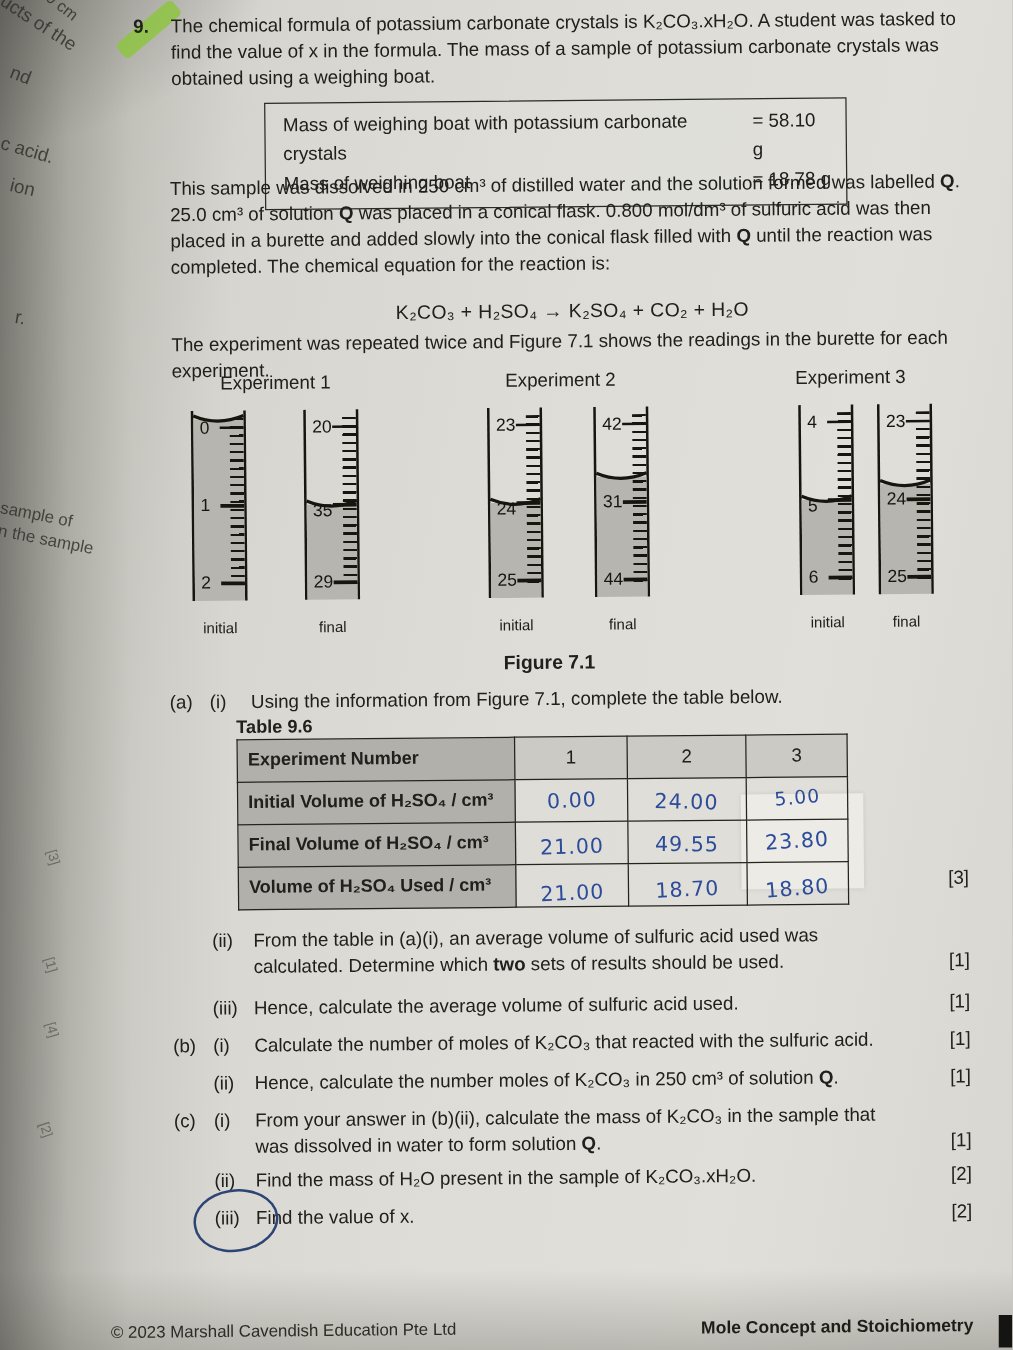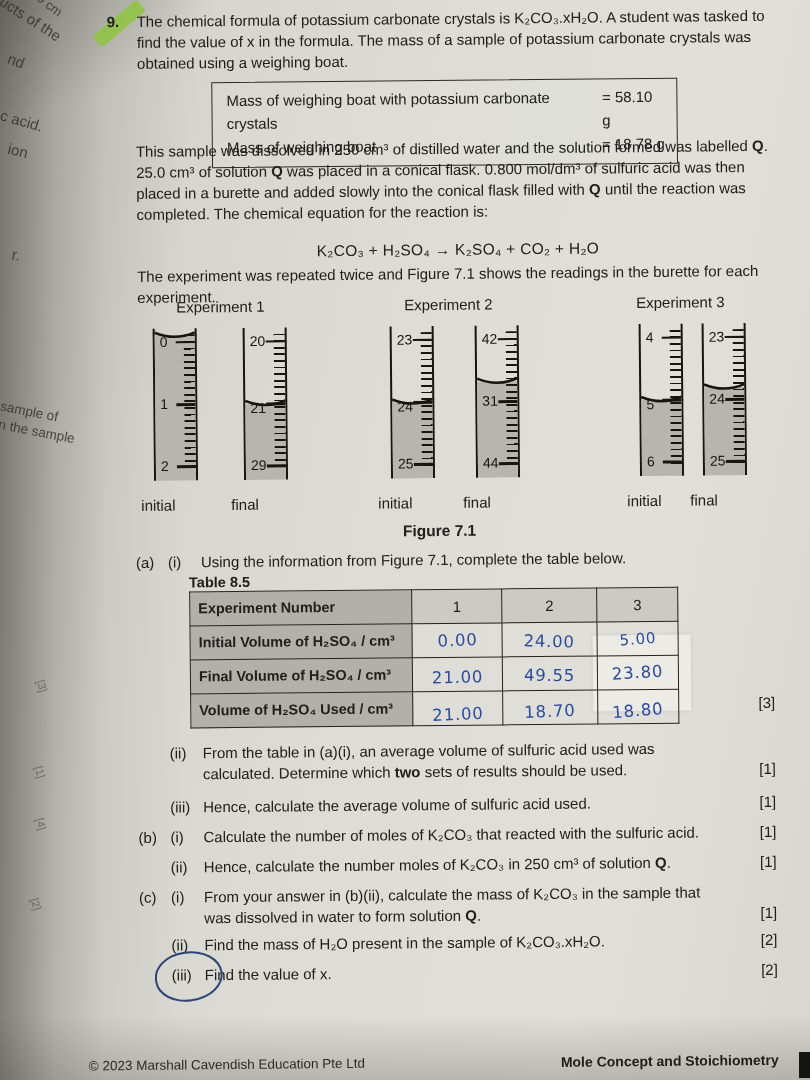--- a/index.html
+++ b/index.html
@@ -49,21 +49,21 @@
   .et0{left:59px;} .et1{left:287px;} .et2{left:519px;}
   .burette{position:absolute;top:34px;width:44px;height:152px;box-sizing:border-box;
            border-left:2.6px solid #16160f;border-right:2.6px solid #16160f;}
   .b0{left:71px;} .b1{left:161px;} .b2{left:308px;} .b3{left:393px;} .b4{left:557px;} .b5{left:620px;}
   .liquid{position:absolute;left:0;right:0;bottom:0;background:#b6b5af;}
   .meniscus{position:absolute;top:-5px;left:-1px;width:calc(100% + 2px);height:10px;}
   .ticks{position:absolute;top:6px;bottom:9px;right:0;width:11px;
          background:repeating-linear-gradient(to bottom,#16160f 0 1.9px,rgba(0,0,0,0) 1.9px 6.6px);}
   .mt{position:absolute;right:0;width:19px;height:2.5px;background:#16160f;transform:translateY(-50%);}
   .blab{position:absolute;left:5px;transform:translateY(-50%);font-size:14px;color:#16160f;background:transparent;z-index:2;}
-  .bcap{position:absolute;top:200px;width:70px;text-align:left;font-size:15px;}
+  .bcap{position:absolute;top:200px;width:70px;text-align:center;font-size:12px;}
   .bc0{left:58px;} .bc1{left:148px;} .bc2{left:295px;} .bc3{left:380px;} .bc4{left:544px;} .bc5{left:607px;}
   .figcap{position:absolute;top:228px;left:0;right:0;text-align:center;font-weight:bold;font-size:15.5px;}
   
   .qrow{display:flex;align-items:flex-start;margin:0 22px 9px 52px;}
   .part{flex:0 0 32px;} .sub{flex:0 0 33px;position:relative;}
   .qtext{flex:1;padding-right:24px;}
   .mark{flex:0 0 30px;text-align:right;align-self:flex-end;}
   .qa1{top:549px;left:0;width:712px;}
   .tablelabel{top:570px;left:105px;font-weight:bold;font-size:14.5px;}
   
@@ -163,21 +163,21 @@
         <div class="liquid" style="top:50%">
           <svg class="meniscus" viewBox="0 0 44 10" preserveAspectRatio="none">
               <path d="M1 2 Q22 10.5 43 2" fill="none" stroke="#16160f" stroke-width="2.6"></path>
             </svg>
         </div>
         <div class="ticks"></div>
         <i class="mt" style="top:9%"></i>
           <i class="mt" style="top:50%"></i>
           <i class="mt" style="top:91%"></i>
         <span class="blab" style="top:9%">20</span>
-        <span class="blab" style="top:53%">21</span>
+        <span class="blab" style="top:53%">35</span>
         <span class="blab" style="top:91%">29</span>
       </div>
       <div class="burette b2">
         <div class="liquid" style="top:50%">
           <svg class="meniscus" viewBox="0 0 44 10" preserveAspectRatio="none">
               <path d="M1 2 Q22 10.5 43 2" fill="none" stroke="#16160f" stroke-width="2.6"></path>
             </svg>
         </div>
         <div class="ticks"></div>
         <i class="mt" style="top:9%"></i>
@@ -239,21 +239,21 @@
 
       <div class="figcap">Figure 7.1</div>
     </div>
 
     <div class="abs qa1 qrow">
       <span class="part">(a)</span>
       <span class="sub">(i)</span>
       <span class="qtext">Using the information from Figure 7.1, complete the table below.</span>
     </div>
 
-    <div class="abs tablelabel">Table 8.5</div>
+    <div class="abs tablelabel">Table 9.6</div>
 
     <div class="abs table-area">
       <div class="tape"></div>
       <table>
         <colgroup>
             <col style="width:222px">
             <col style="width:90px">
             <col style="width:95px">
             <col style="width:81px">
           </colgroup>

